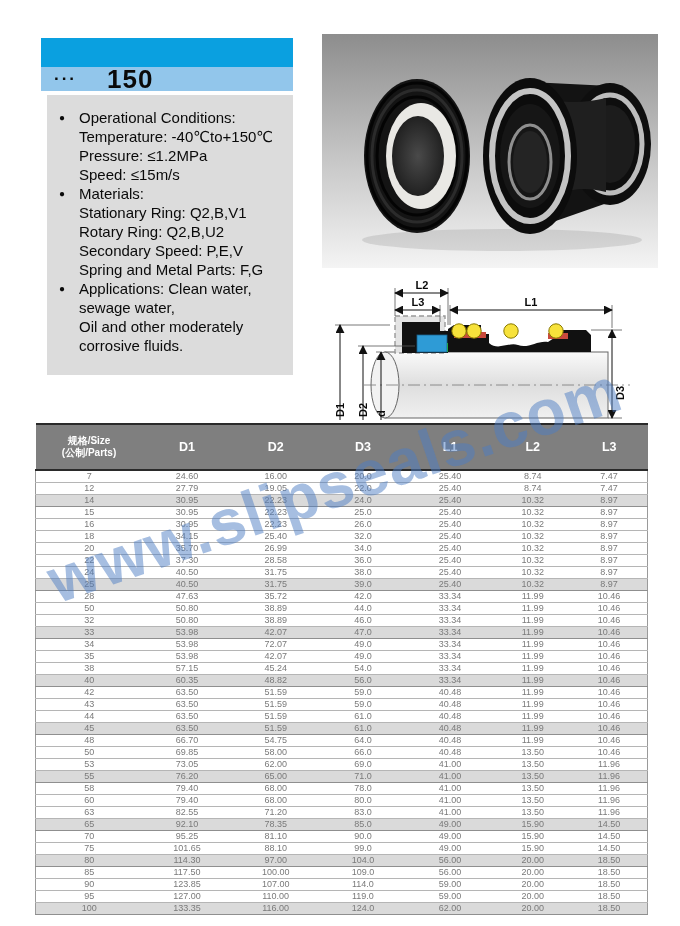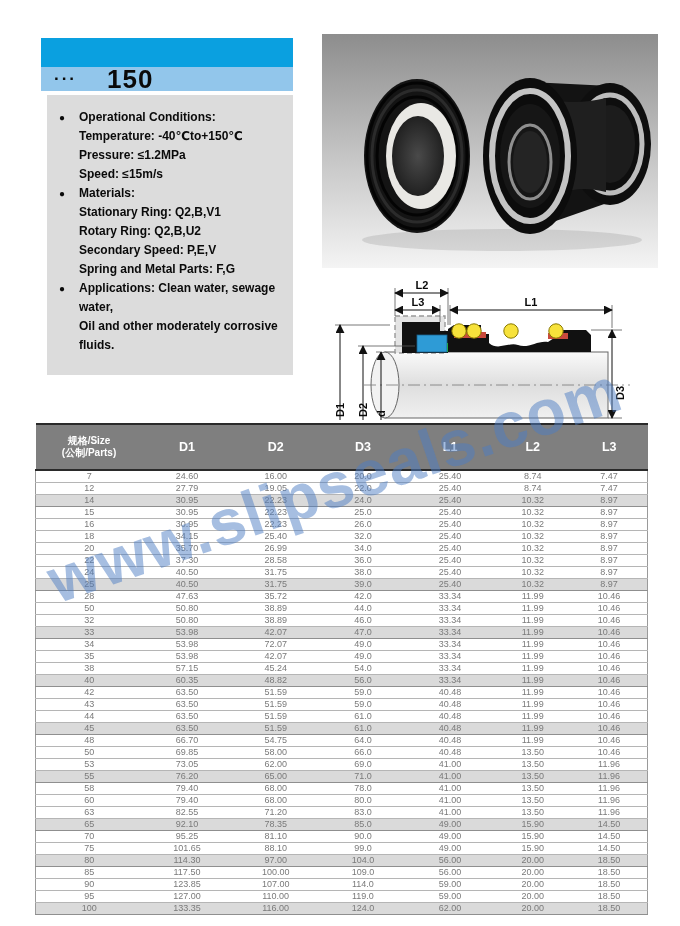--- a/index.html
+++ b/index.html
@@ -12,21 +12,21 @@
   .band-top{height:29px;background:#0AA0E0;}
   .band-bottom{height:24px;background:#92C6EB;display:flex;align-items:center;}
   .dots{margin-left:13px;font-weight:bold;font-size:17px;letter-spacing:2px;color:#0a0a0a;line-height:10px;}
   .model-no{margin-left:30px;font-weight:bold;font-size:26px;color:#0a0a0a;letter-spacing:1px;}
   
   .specs-box{position:absolute;left:47px;top:95px;width:246px;height:280px;background:#DCDCDC;
     padding:13px 8px 0 12px;box-sizing:border-box;}
   .spec-section{display:flex;align-items:flex-start;}
   .spec-bullet{width:20px;flex:0 0 20px;font-size:10px;line-height:19px;color:#0a0a0a;}
   .spec-lines{flex:1;}
-  .spec-line{font-weight:bold;font-size:12px;line-height:19px;color:#0a0a0a;}
+  .spec-line{font-weight:normal;font-size:15px;line-height:19px;color:#0a0a0a;}
   
   .photo{position:absolute;left:322px;top:34px;width:336px;height:234px;}
   .photo svg{display:block;}
   
   .diagram{position:absolute;left:330px;top:272px;width:340px;height:150px;}
   .dim-label{font-size:11px;font-weight:bold;fill:#0a0a0a;}
   
   .size-table-wrap{position:absolute;left:35px;top:423px;width:613px;}
   table.size-table{border-collapse:collapse;width:100%;table-layout:fixed;border-top:2px solid #2a2a2a;}
   table.size-table thead th{

